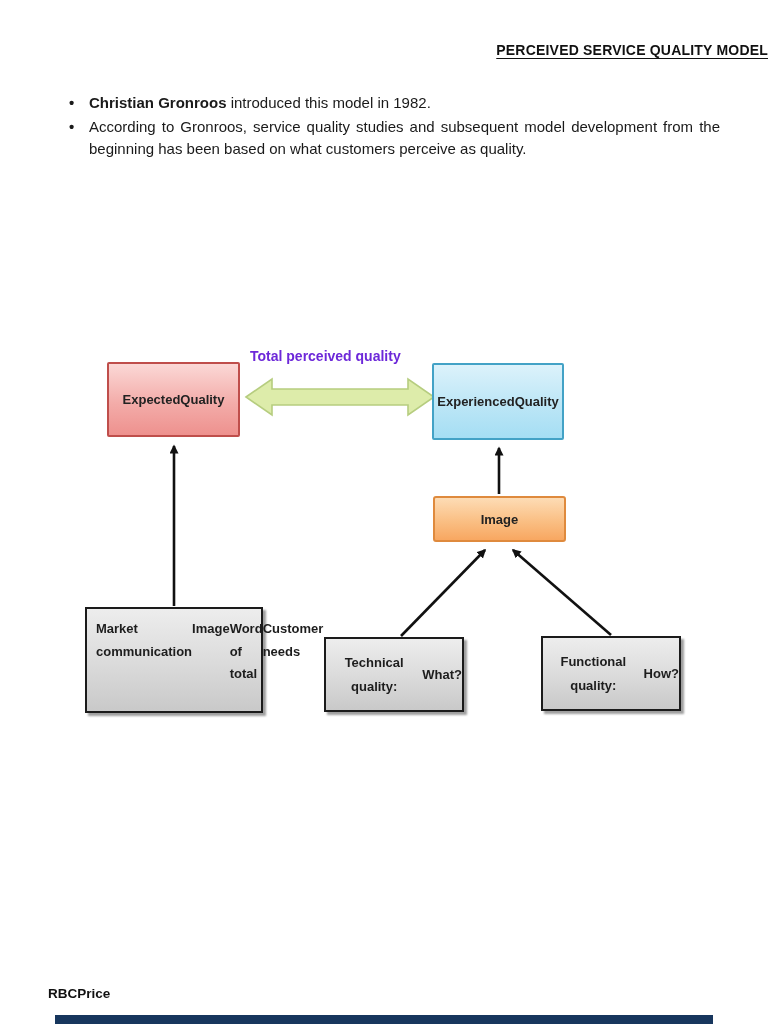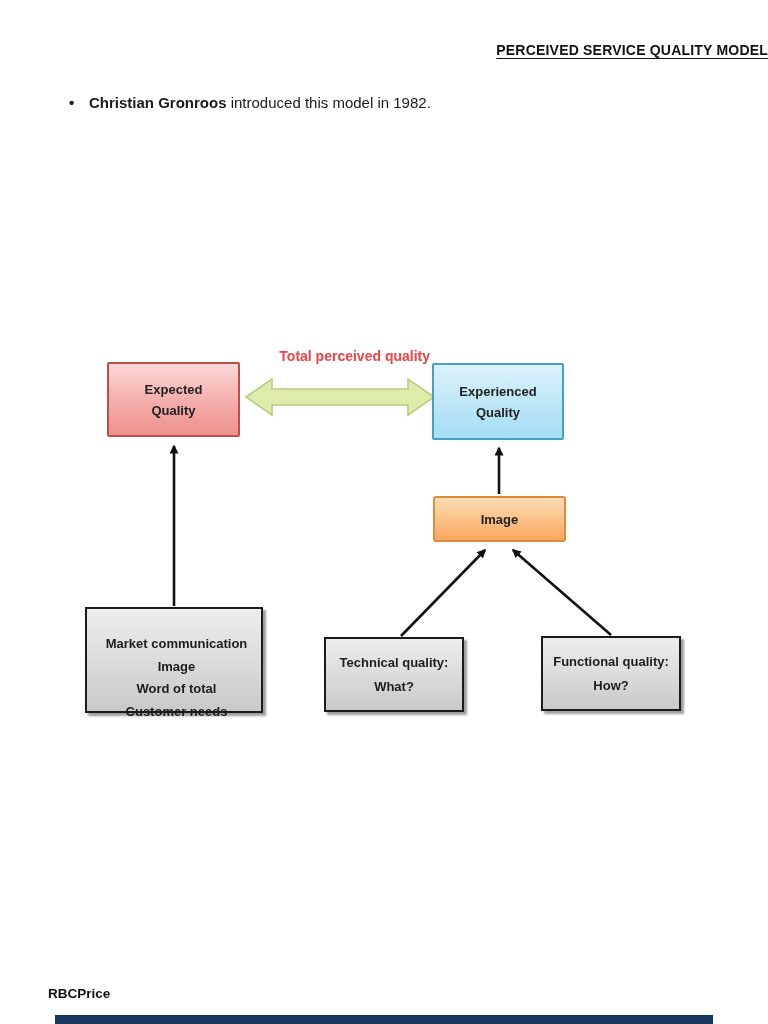--- a/index.html
+++ b/index.html
@@ -54,21 +54,21 @@
     position: absolute;
     left: 0; top: 330px;
     width: 768px; height: 400px;
     z-index: 1;
     pointer-events: none;
   }
   .dbox {
     position: absolute;
     z-index: 2;
     display: flex;
-    flex-direction: column;
+    flex-direction: row;
     align-items: center;
     justify-content: center;
     text-align: center;
     font-size: 13px;
     font-weight: 600;
     line-height: 21px;
     color: #222;
   }
   .box-expected {
     left: 107px; top: 362px; width: 133px; height: 75px;
@@ -89,36 +89,36 @@
     border-radius: 3px;
   }
   .gray-box {
     background: linear-gradient(180deg, #ededed 0%, #dcdcdc 50%, #c9c9c9 100%);
     border: 2px solid #1b1b1b;
     box-shadow: 3px 3px 2px #9f9f9f;
     color: #1d1d1d;
   }
   .box-inputs {
     left: 85px; top: 607px; width: 178px; height: 106px;
-    align-items: center;
+    align-items: flex-start;
     text-align: left;
-    padding: 24px 4px 0 9px;
+    padding: 9px 4px 0 9px;
     line-height: 22.5px;
     justify-content: flex-start;
   }
   .box-technical { left: 324px; top: 637px; width: 140px; height: 75px; line-height: 24px; }
   .box-functional { left: 541px; top: 636px; width: 140px; height: 75px; line-height: 24px; }
   .arrow-label {
     position: absolute;
     left: 250px; top: 348px; width: 180px;
     z-index: 2;
-    text-align: right;
+    text-align: left;
     font-size: 14px;
     font-weight: bold;
-    color: #ef4444;
+    color: #6d28d9;
   }
   .watermark {
     position: absolute;
     left: 48px; top: 986px;
     font-size: 13.5px;
     font-weight: bold;
     color: #111;
   }
   .footer-bar {
     position: absolute;
@@ -129,20 +129,21 @@
 </style>
 </head>
 <body>
 
 <div class="page">
 
   <div class="title">PERCEIVED SERVICE QUALITY MODEL</div>
 
   <ul class="bullets">
     <li><span class="bold-lead">Christian Gronroos</span><span> introduced this model in 1982.</span></li>
+    <li class="just">According to Gronroos, service quality studies and subsequent model development from the beginning has been based on what customers perceive as quality.</li>
   </ul>
 
   <svg class="diagram-svg" viewBox="0 330 768 400" xmlns="http://www.w3.org/2000/svg">
     <defs>
       <marker id="arrowhead" markerWidth="10" markerHeight="10" refX="7.5" refY="4.5" orient="auto" markerUnits="userSpaceOnUse">
         <path d="M0,0 L9,4.5 L0,9 z" fill="#111111"></path>
       </marker>
     </defs>
 
     <polygon points="246,397 272,379 272,389 408,389 408,379 434,397 408,415 408,405 272,405 272,415" fill="#ddecaa" stroke="#b6cd7f" stroke-width="1.6"></polygon>

